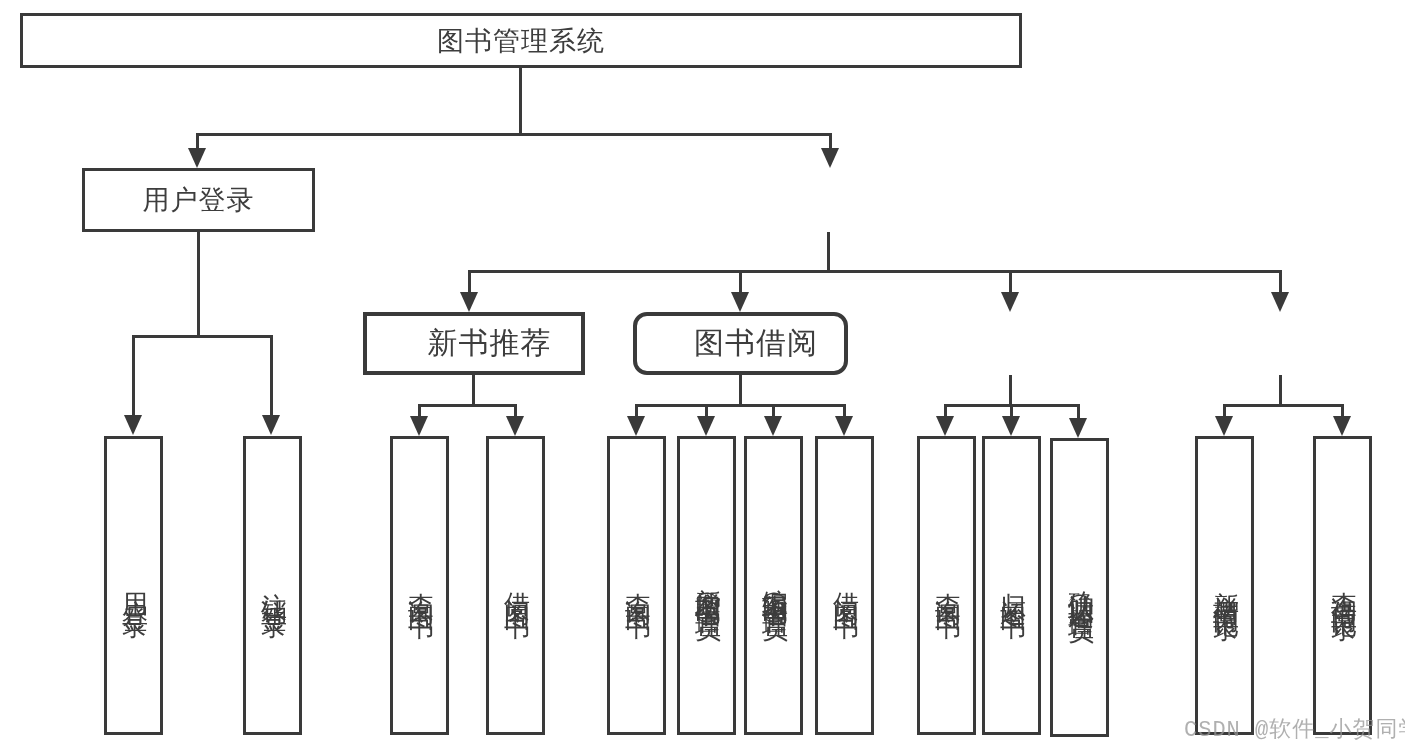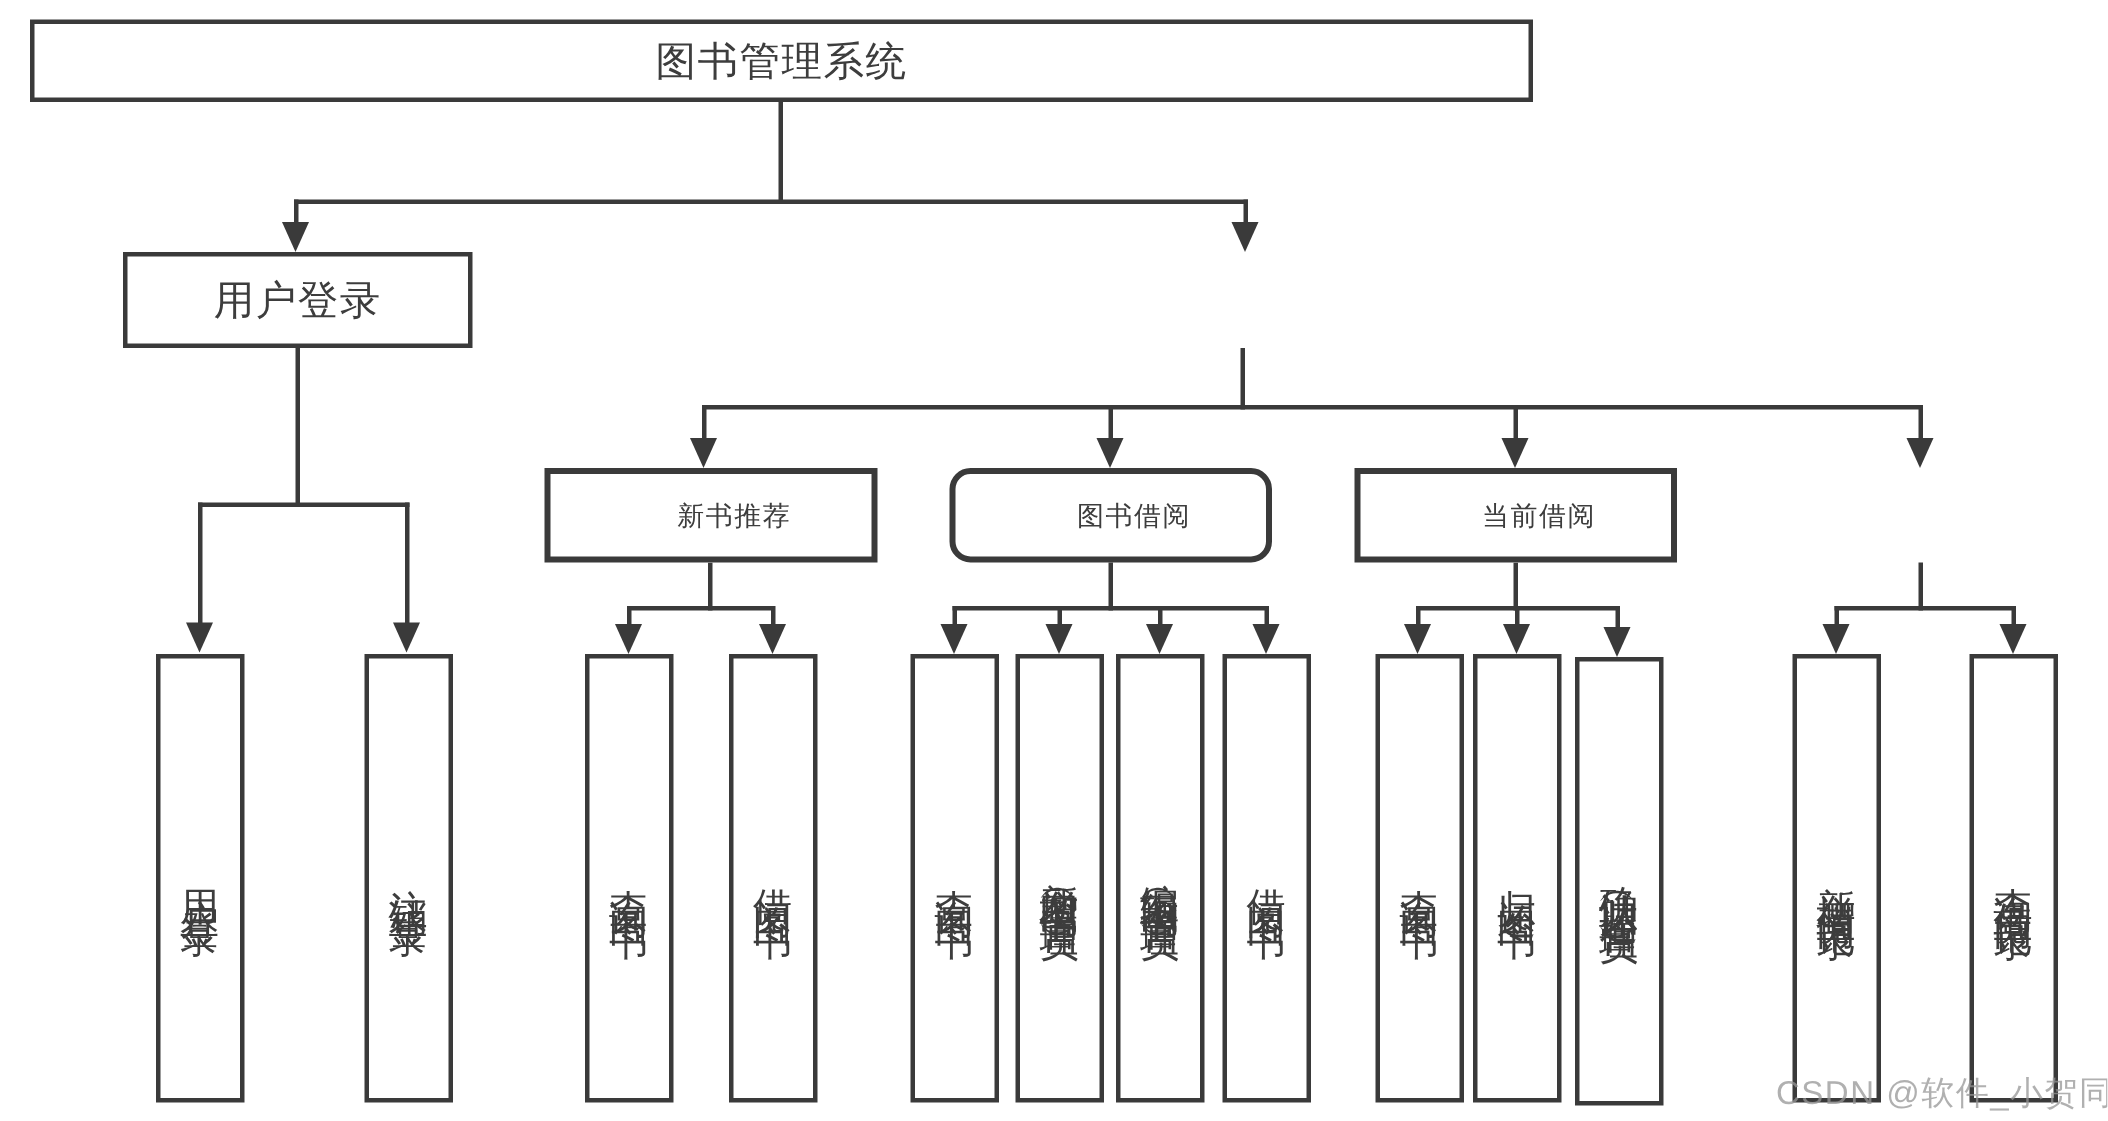--- a/index.html
+++ b/index.html
@@ -6,37 +6,37 @@
     --line:#3a3a3a;
     --text:#3d3d3d;
     --bg:#ffffff;
   }
   html,body{margin:0;padding:0;background:#fff;}
   #canvas{
     position:relative;
     width:1405px;height:747px;
     background:var(--bg);
     overflow:hidden;
-    font-family:Liberation Sans, sans-serif;
+    font-family:Liberation Mono, monospace;
     color:var(--text);
   }
   .box{
     position:absolute;
     box-sizing:border-box;
     background:#fff;
     border:3px solid var(--line);
     display:flex;
     align-items:center;
     justify-content:center;
     font-size:27px;
     letter-spacing:1px;
     color:var(--text);
     z-index:2;
   }
-  .box.mid{border-width:4px;font-size:18px;padding-left:31px;}
+  .box.mid{border-width:4px;font-size:30px;padding-left:31px;}
   .box.tall{
     border-width:3px;
     writing-mode:vertical-rl;
     text-orientation:mixed;
     font-size:26px;
     letter-spacing:7px;
     line-height:1;
     padding:6px 0;
   }
   .vline,.hline{position:absolute;background:var(--line);z-index:1;}
@@ -64,21 +64,20 @@
 <body>
 
 <div id="canvas">
 
   <div class="box" style="left:20px;top:13px;width:1002px;height:55px;">图书管理系统</div>
 
   <div class="box" style="left:82px;top:168px;width:233px;height:64px;">用户登录</div>
 
   <div class="box mid" style="left:363px;top:312px;width:222px;height:63px;">新书推荐</div>
   <div class="box mid" style="left:633px;top:312px;width:215px;height:63px;border-radius:14px;">图书借阅</div>
-  <div class="box mid" style="left:903px;top:312px;width:215px;height:63px;">当前借阅</div>
 
   <div class="box tall" style="left:104px;top:436px;width:59px;height:299px;">用户登录</div>
   <div class="box tall" style="left:243px;top:436px;width:59px;height:299px;">注销登录</div>
 
   <div class="box tall" style="left:390px;top:436px;width:59px;height:299px;">查询图书</div>
   <div class="box tall" style="left:486px;top:436px;width:59px;height:299px;">借阅图书</div>
 
   <div class="box tall" style="left:607px;top:436px;width:59px;height:299px;">查询图书</div>
   <div class="box tall" style="left:677px;top:436px;width:59px;height:299px;letter-spacing:4px;">新增图书（管理员）</div>
   <div class="box tall" style="left:744px;top:436px;width:59px;height:299px;letter-spacing:4px;">编辑图书（管理员）</div>

